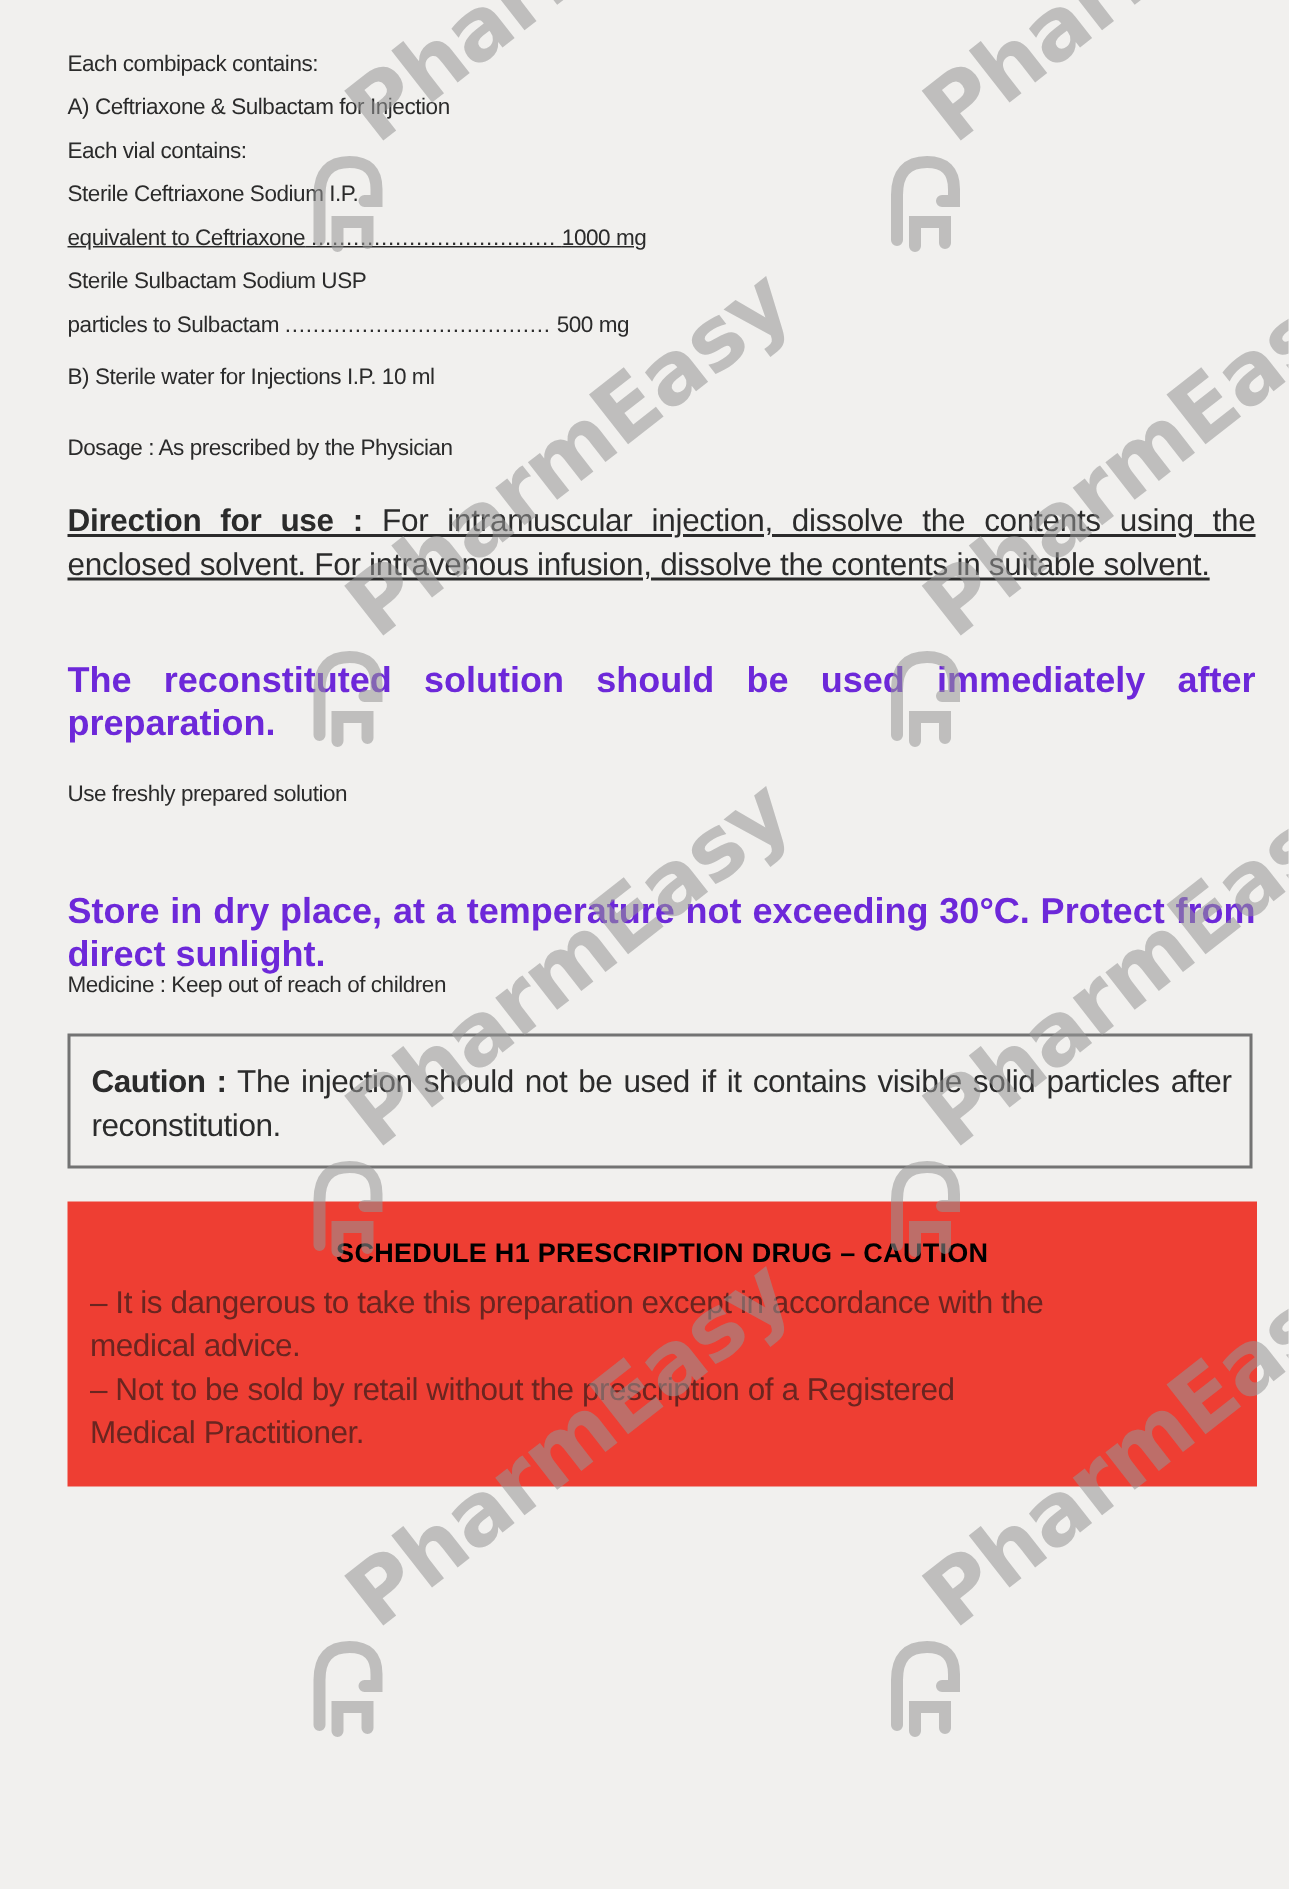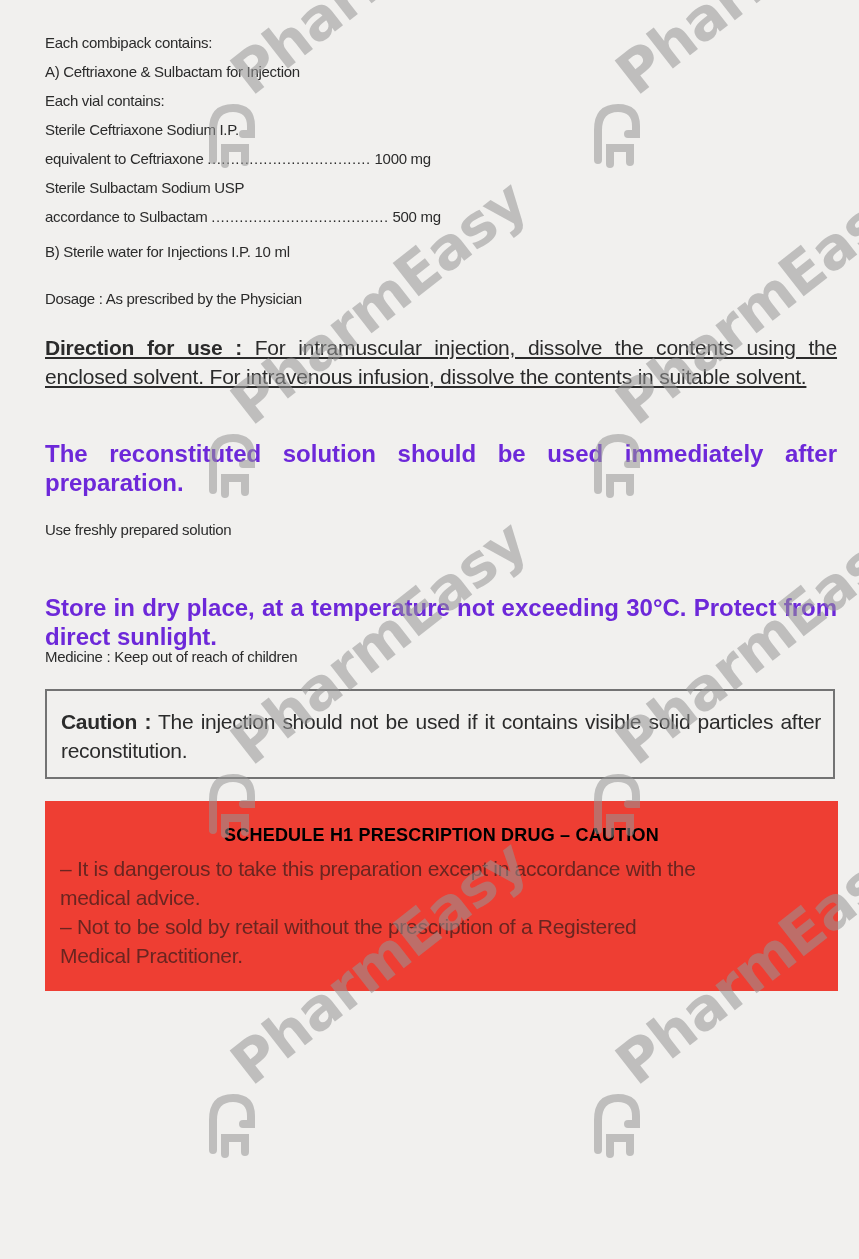--- a/index.html
+++ b/index.html
@@ -33,28 +33,28 @@
   </style>
 </head>
 <body>
 
 <div class="page">
 
   <div class="line" style="top:30px;">Each combipack contains:</div>
   <div class="line" style="top:59px;">A) Ceftriaxone &amp; Sulbactam for Injection</div>
   <div class="line" style="top:88px;">Each vial contains:</div>
   <div class="line" style="top:117px;">Sterile Ceftriaxone Sodium I.P.</div>
-  <div class="line" style="top:146px;">
+  <div class="line" style="top:146px;text-decoration:underline;">
     <span>equivalent to Ceftriaxone</span>
     <span class="dots">...................................</span>
     <span>1000 mg</span>
   </div>
   <div class="line" style="top:175px;">Sterile Sulbactam Sodium USP</div>
   <div class="line" style="top:204px;">
-    <span>accordance to Sulbactam</span>
+    <span>particles to Sulbactam</span>
     <span class="dots">......................................</span>
     <span>500 mg</span>
   </div>
   <div class="line" style="top:239px;">B) Sterile water for Injections I.P. 10 ml</div>
 
   <div class="line" style="top:286px;">Dosage : As prescribed by the Physician</div>
 
   <div class="para" style="top:333px;"><span class="bold">Direction for use :</span><span> For intramuscular injection, dissolve the contents using the enclosed solvent. For intravenous infusion, dissolve the contents in suitable solvent.</span></div>
 
   <div class="boldpara" style="top:439px;">The reconstituted solution should be used immediately after preparation.</div>

